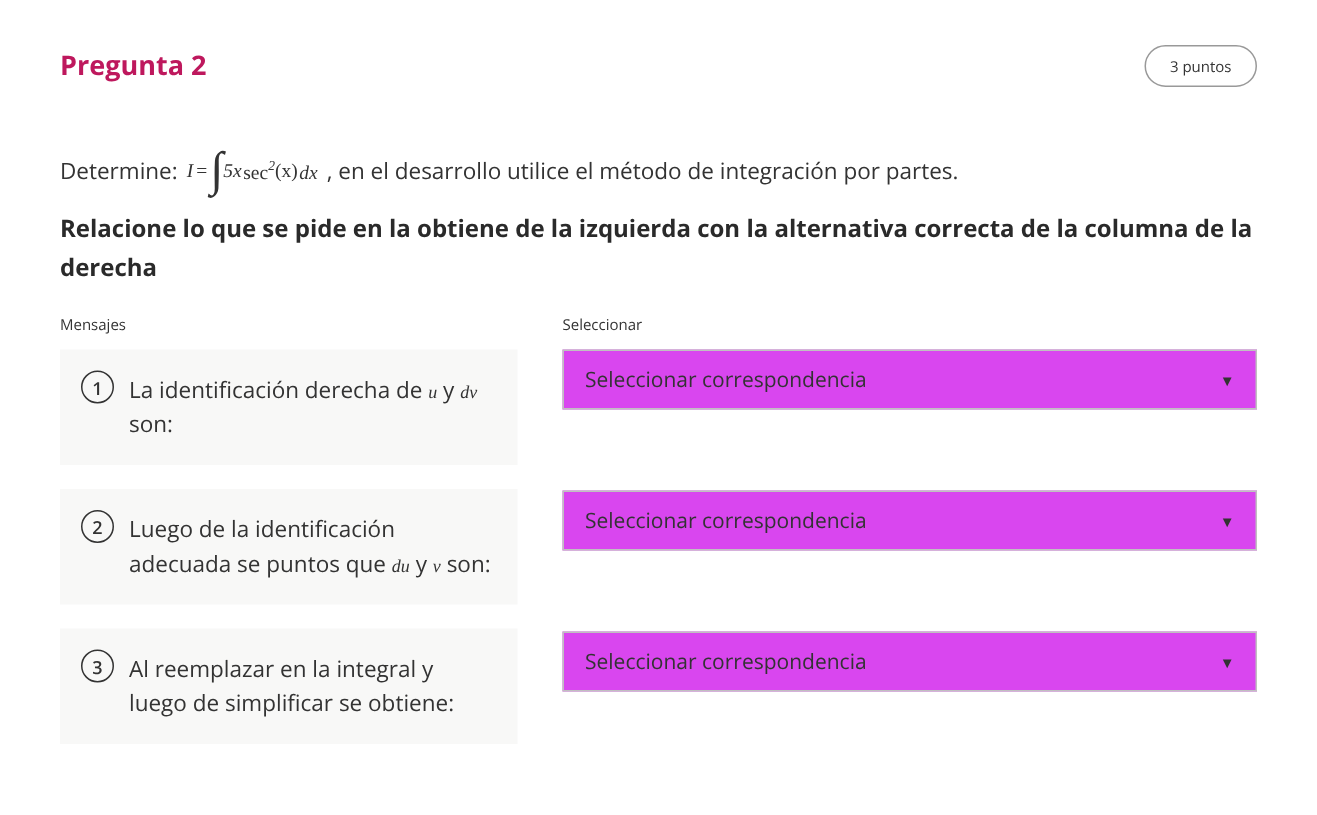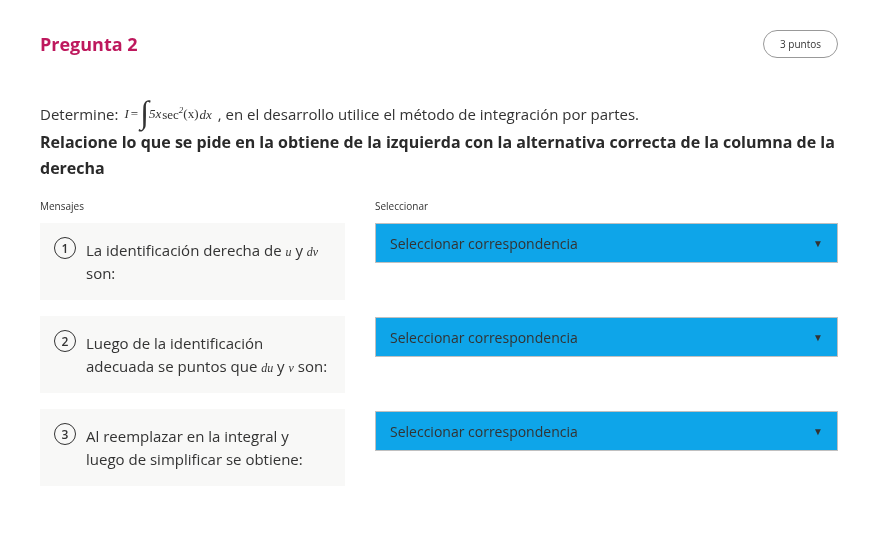--- a/index.html
+++ b/index.html
@@ -31,21 +31,21 @@
       padding: 6px 16px;
       font-size: 10px;
       color: #333;
     }
     .question-body {
       margin-bottom: 18px;
     }
     .determine-line {
       font-size: 15px;
       color: #333;
-      margin-bottom: 0;
+      margin-bottom: 10px;
       display: flex;
       align-items: center;
       flex-wrap: wrap;
       gap: 2px;
     }
     .formula {
       font-family: "Times New Roman", serif;
       font-style: italic;
       display: inline-flex;
       align-items: center;
@@ -110,21 +110,21 @@
       padding-top: 2px;
     }
     .item-text .math-var {
       font-family: "Times New Roman", serif;
       font-style: italic;
       font-size: 12px;
     }
     .answer-select {
       position: relative;
       border: 1px solid #c0c0c0;
-      background: #0ea5e9;
+      background: #d946ef;
       padding: 10px 14px;
       margin-bottom: 16px;
       height: 40px;
       display: flex;
       align-items: center;
       justify-content: space-between;
       cursor: pointer;
       font-size: 14px;
       color: #333;
     }

